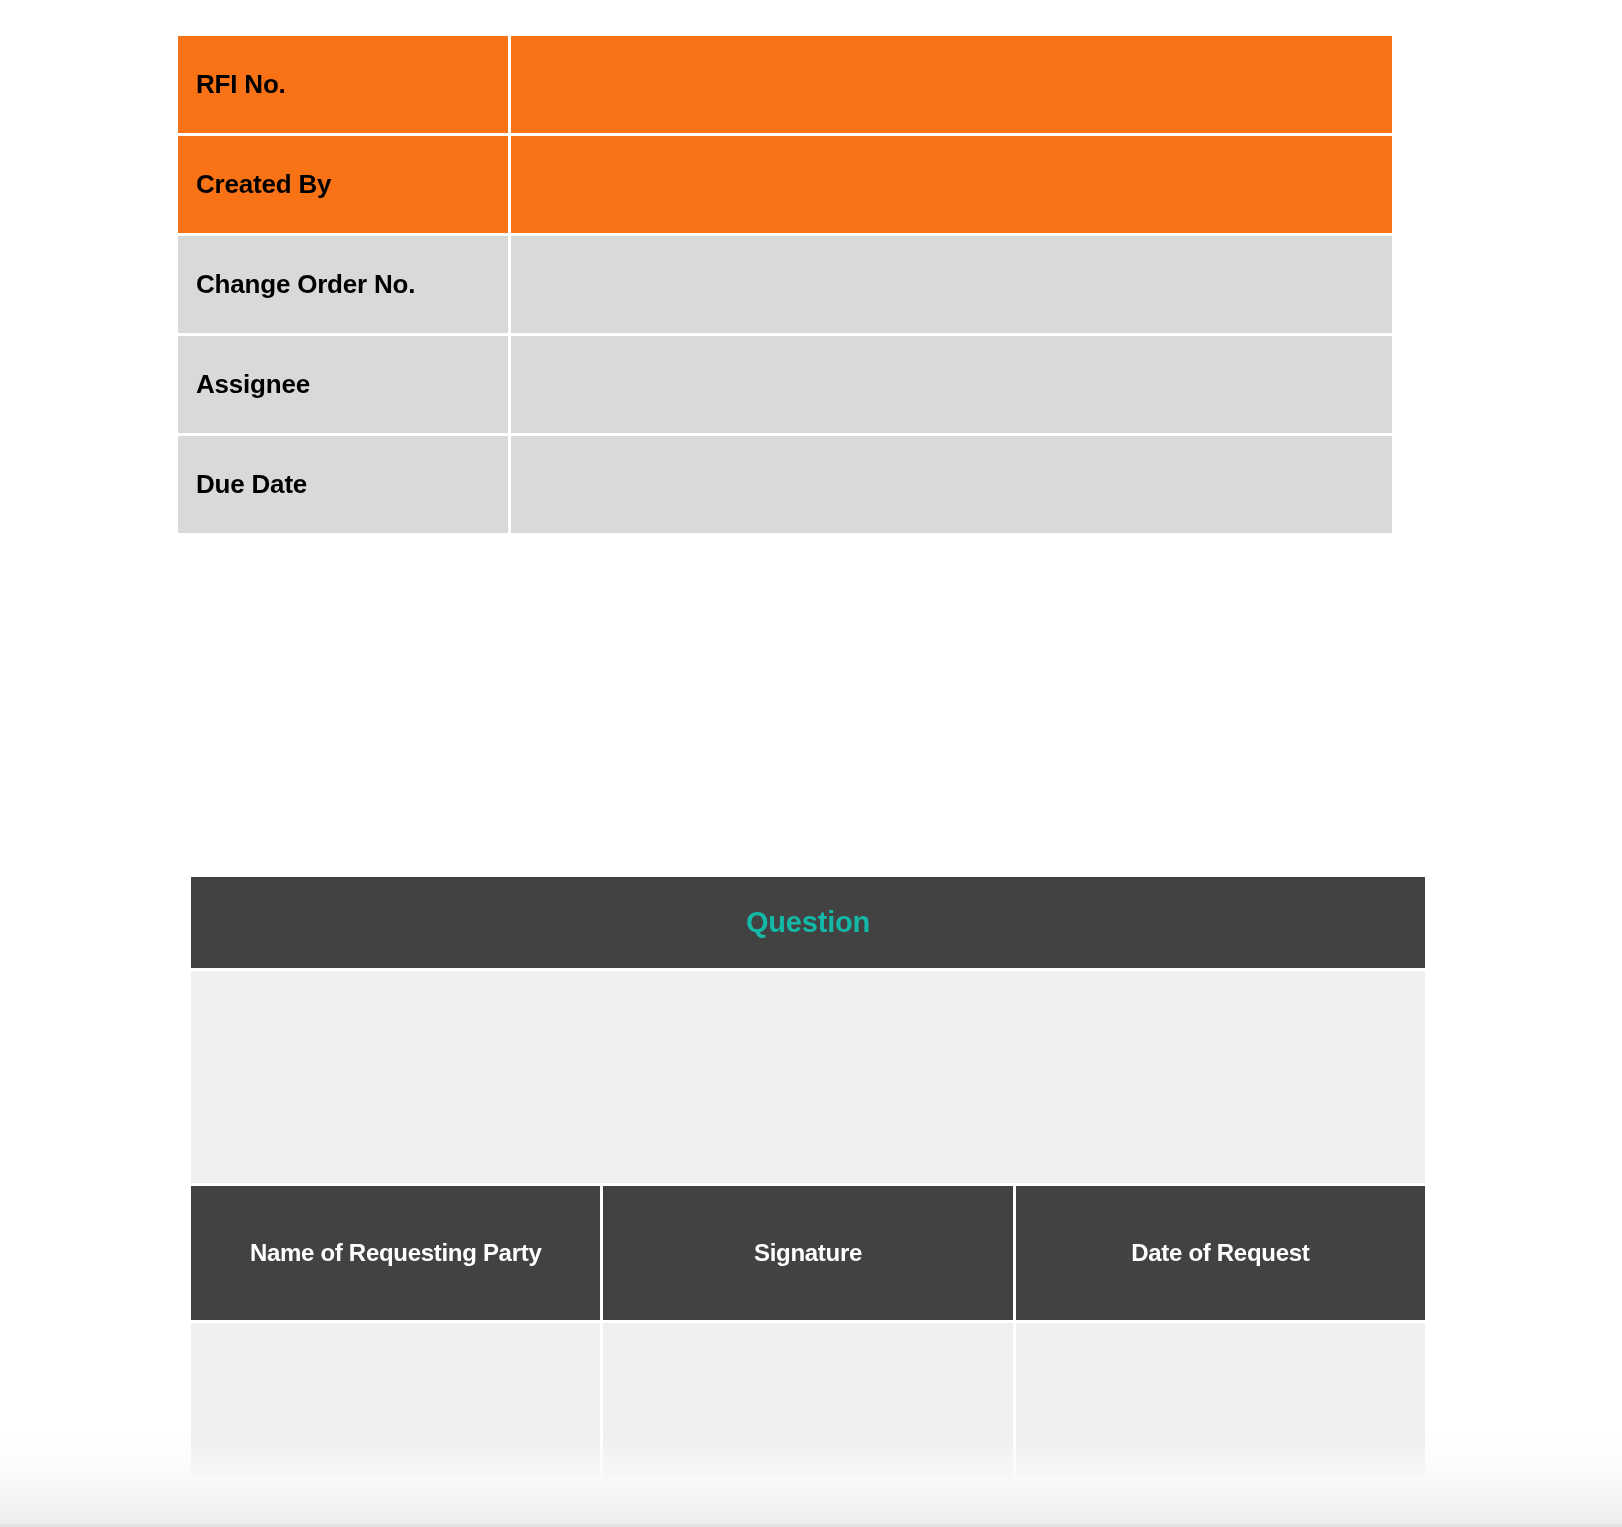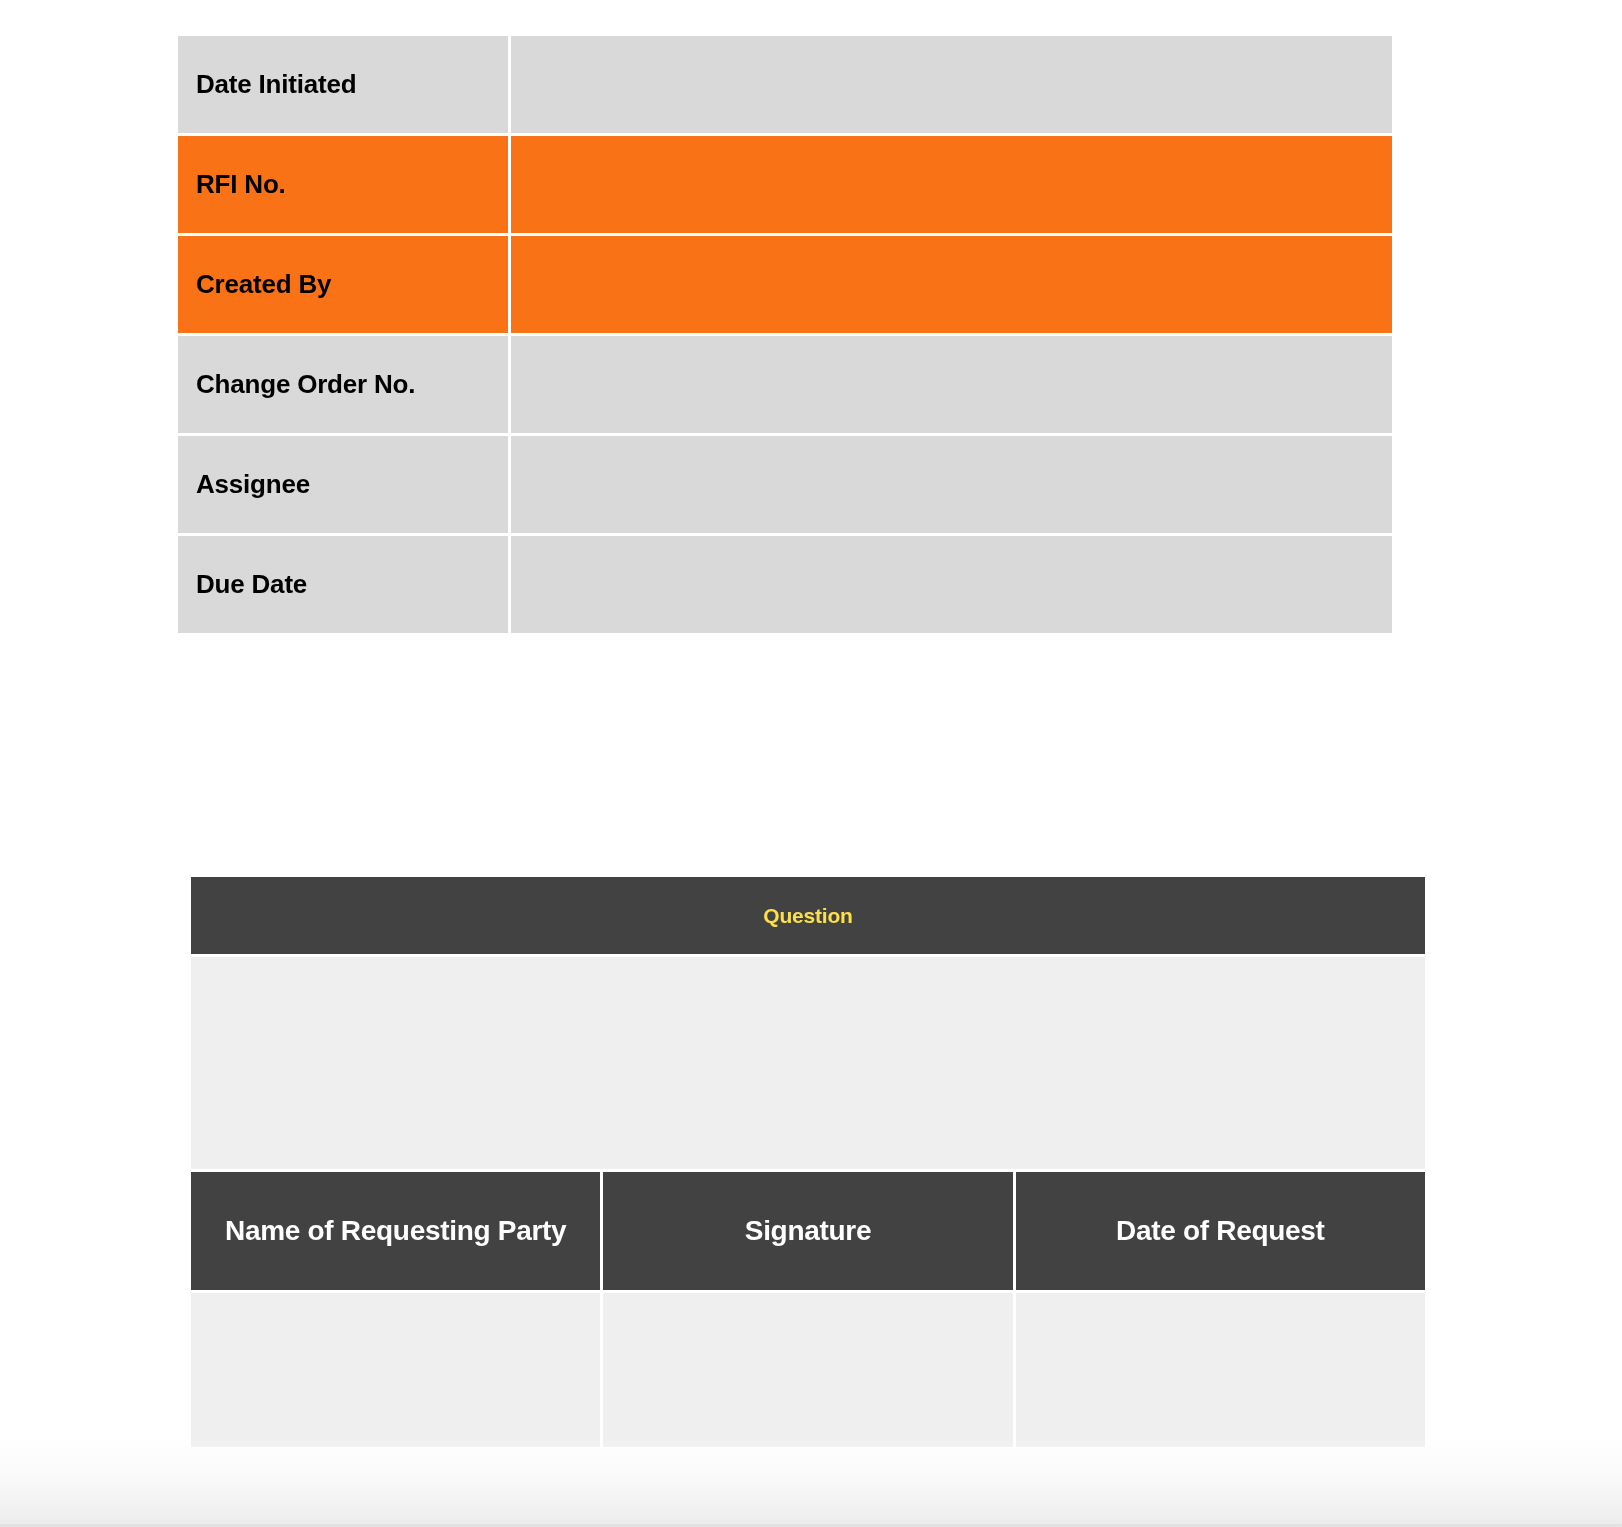--- a/index.html
+++ b/index.html
@@ -48,39 +48,39 @@
     position: absolute;
     left: 188px;
     top: 874px;
     width: 1240px;
     border-collapse: separate;
     border-spacing: 3px 3px;
     table-layout: fixed;
   }
   .q-head {
     background: #424242;
-    color: #fde047;
-    font-size: 21px;
+    color: #14b8a6;
+    font-size: 29px;
     font-weight: bold;
     text-align: center;
-    height: 77px;
+    height: 91px;
     vertical-align: middle;
     letter-spacing: -0.2px;
   }
   .q-body {
     background: #efefef;
     height: 212px;
   }
   .col-head {
     background: #424242;
     color: #ffffff;
-    font-size: 28px;
+    font-size: 24px;
     font-weight: bold;
     text-align: center;
-    height: 118px;
+    height: 134px;
     vertical-align: middle;
     padding: 0 6px;
     letter-spacing: -0.3px;
   }
   .col-body {
     background: #efefef;
     height: 154px;
   }
 
   
@@ -106,24 +106,20 @@
     pointer-events: none;
   }
 </style>
 </head>
 <body>
 
 <div class="page">
 
   <table class="info-table">
     <tbody>
-      <tr>
-        <td class="info-label shade-dark">Date Initiated</td>
-        <td class="info-value shade-dark"></td>
-      </tr>
       <tr>
         <td class="info-label shade-light">RFI No.</td>
         <td class="info-value shade-light"></td>
       </tr>
       <tr>
         <td class="info-label shade-light">Created By</td>
         <td class="info-value shade-light"></td>
       </tr>
       <tr>
         <td class="info-label shade-dark">Change Order No.</td>

